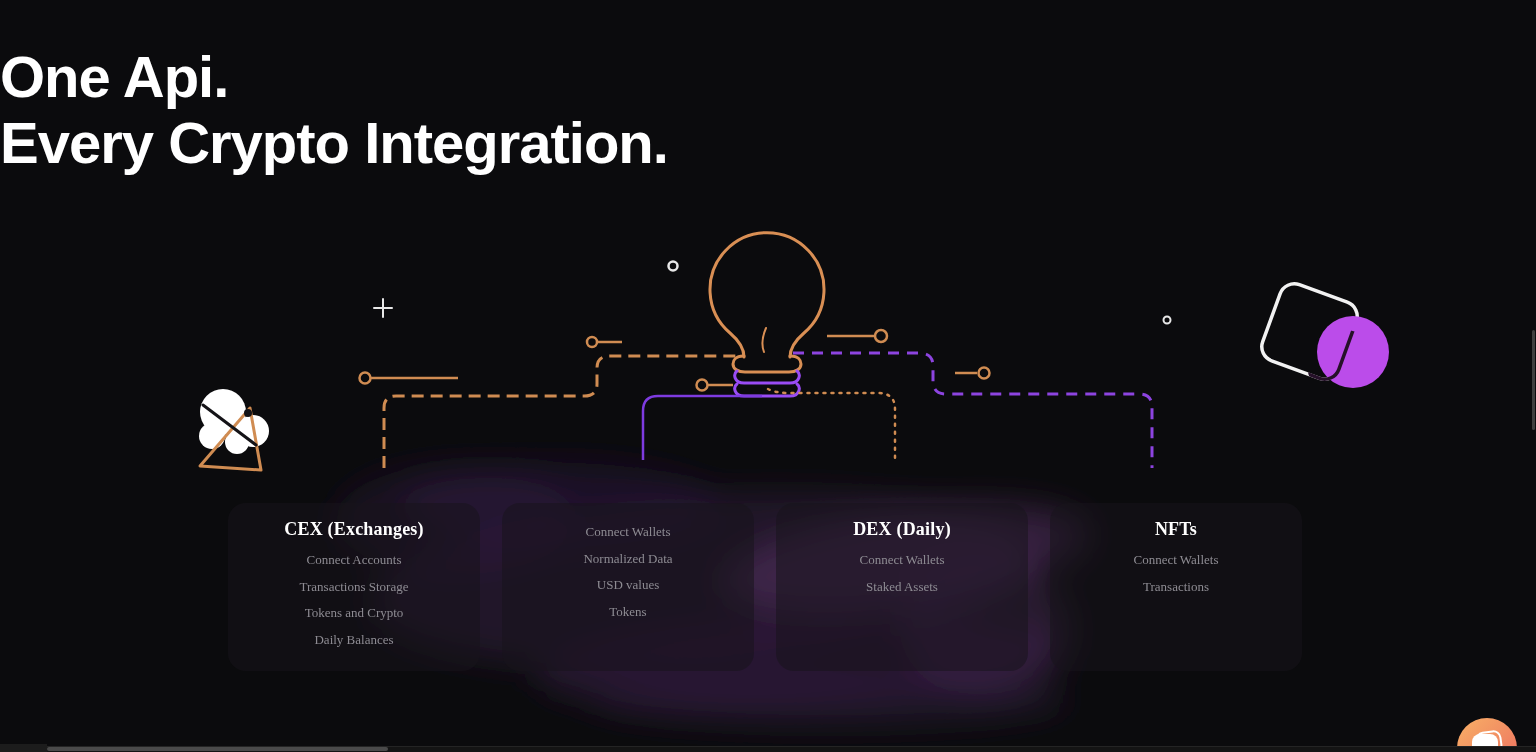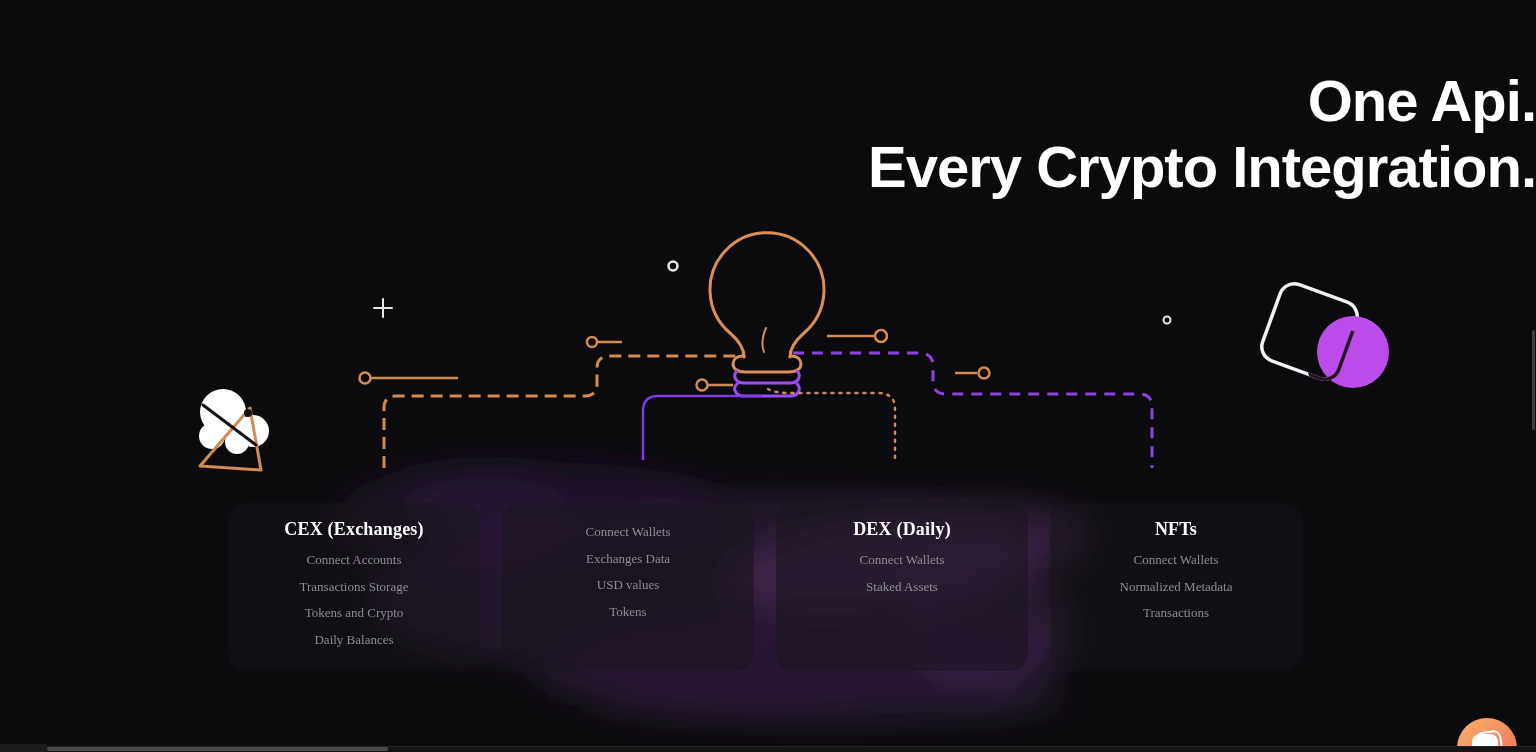--- a/index.html
+++ b/index.html
@@ -3,22 +3,22 @@
 <meta charset="utf-8">
 <style>
   html,body{margin:0;padding:0;}
   body{
     width:1536px;height:752px;overflow:hidden;position:relative;
     background:#0b0b0d;
     font-family:"Liberation Sans",sans-serif;
   }
   .hero-heading{
     position:absolute;top:44px;left:0;width:100%;
-    text-align:right;color:#ffffff;font-weight:700;
-    font-size:58px;line-height:66px;letter-spacing:-1px;margin-top:24px;
+    text-align:left;color:#ffffff;font-weight:700;
+    font-size:58px;line-height:66px;letter-spacing:-1px;
   }
   .illustration-svg{position:absolute;left:0;top:0;z-index:1;}
   .cards{
     position:absolute;left:228px;top:503px;z-index:2;
     display:flex;gap:22px;
   }
   .card{
     width:252px;min-height:160px;box-sizing:border-box;
     border-radius:18px;background:rgba(24,20,28,0.55);
     padding:16px 6px 18px;text-align:center;font-family:Liberation Serif, serif;
@@ -150,37 +150,36 @@
     <ul class="card-list">
       <li>Connect Accounts</li>
       <li>Transactions Storage</li>
       <li>Tokens and Crypto</li>
       <li>Daily Balances</li>
     </ul>
   </div>
   <div class="card">
     <ul class="card-list">
       <li>Connect Wallets</li>
-      <li>Exchanges Data</li>
+      <li>Normalized Data</li>
       <li>USD values</li>
       <li>Tokens</li>
     </ul>
   </div>
   <div class="card">
     <h3 class="card-title">DEX (Daily)</h3>
     <ul class="card-list">
       <li>Connect Wallets</li>
       <li>Staked Assets</li>
     </ul>
   </div>
   <div class="card">
     <h3 class="card-title">NFTs</h3>
     <ul class="card-list">
       <li>Connect Wallets</li>
-      <li>Normalized Metadata</li>
       <li>Transactions</li>
     </ul>
   </div>
 </div>
 
 <div class="chat-widget">
   <div class="chat-bubble-outline"></div>
   <div class="chat-bubble"></div>
 </div>
 

